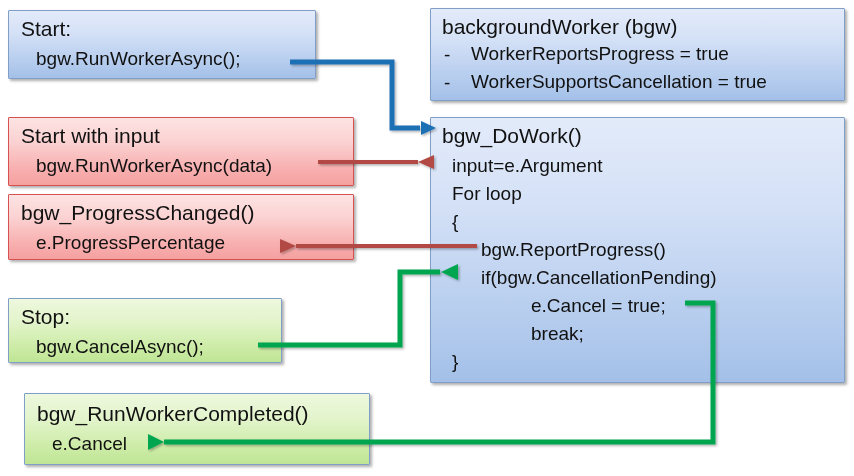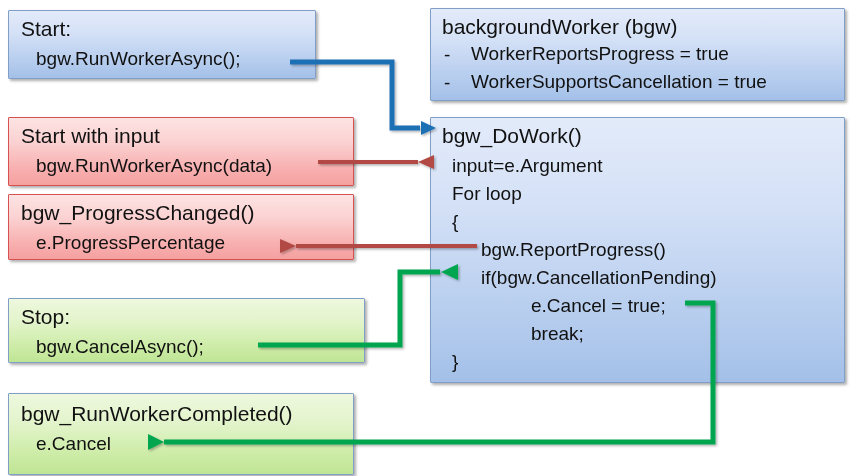--- a/index.html
+++ b/index.html
@@ -16,22 +16,22 @@
         border:1.5px solid #7f9fc9;}
   .red {background:linear-gradient(to bottom,#fde3e3 0%,#fbd2d2 35%,#f8b0b0 75%,#f5a0a0 100%);
         border:1.5px solid #d85151;}
   .green{background:linear-gradient(to bottom,#eef8de 0%,#e3f4cc 35%,#cdeca7 75%,#bfe595 100%);
         border:1.5px solid #7f9fc9;}
 
   
   #box-start        {left:8px;  top:10px;  width:308px; height:69px;}
   #box-start-input  {left:8px;  top:117px; width:346px; height:69px;}
   #box-progress     {left:8px;  top:194px; width:346px; height:66px;}
-  #box-stop         {left:8px;  top:298px; width:357px; height:65px;}
-  #box-completed    {left:8px;  top:393px; width:346px; height:82px;}
+  #box-stop         {left:8px;  top:298px; width:274px; height:65px;}
+  #box-completed    {left:24px;  top:393px; width:346px; height:72px;}
   #box-worker       {left:430px;top:8px;   width:415px; height:93px;}
   #box-dowork       {left:430px;top:117px; width:415px; height:266px;text-align:right;}
 
   
   .t-title{font-size:21px;}
   .t-sub  {font-size:19px;}
   .t-code {font-size:19px;}
   .red-txt  {color:#c0504d;}
   .green-txt{color:#00a550;}
 

